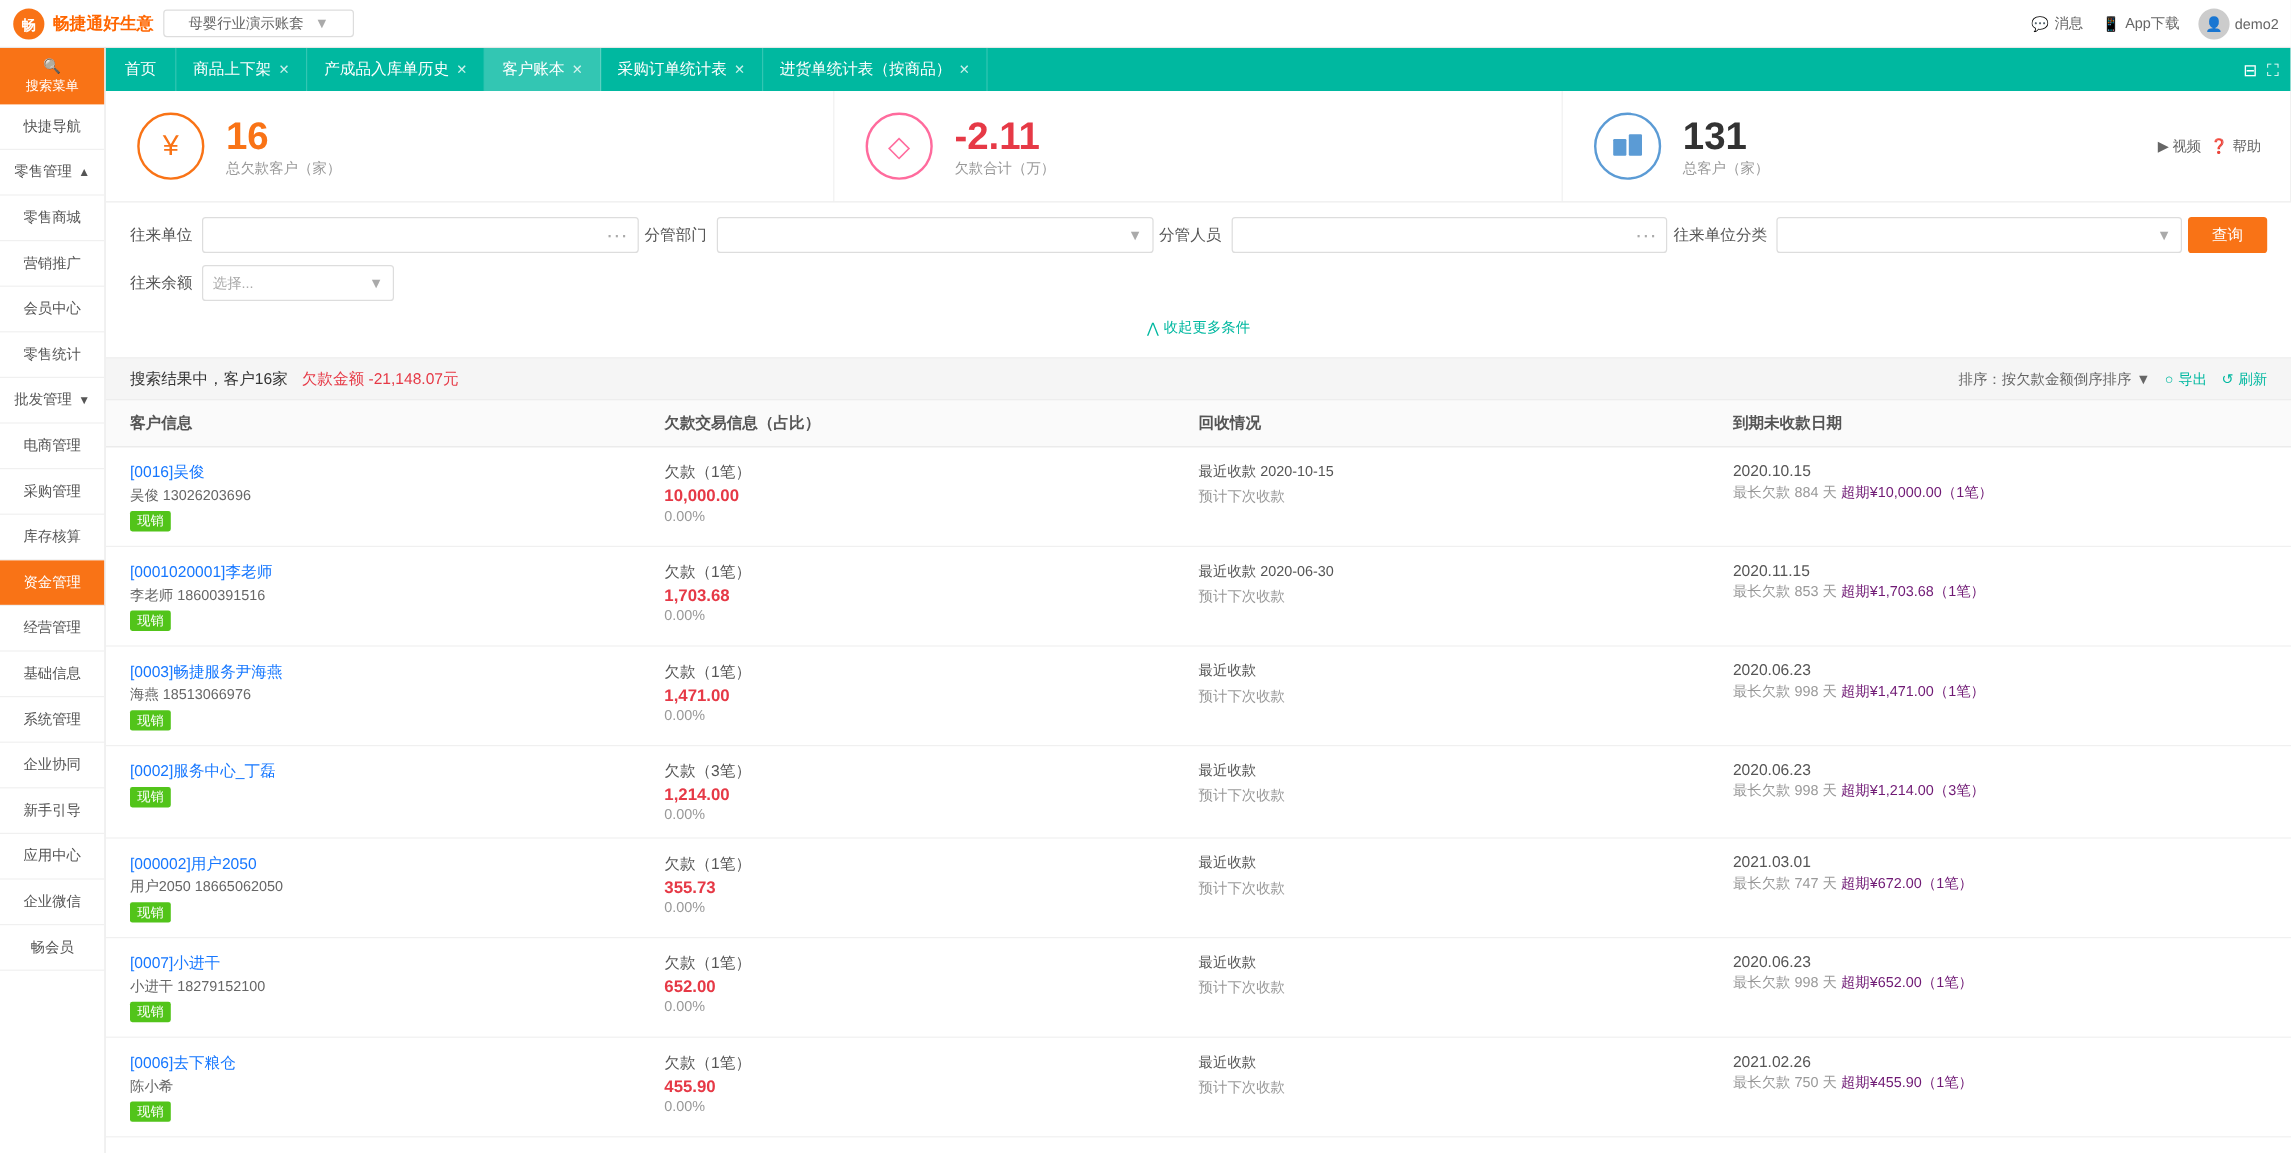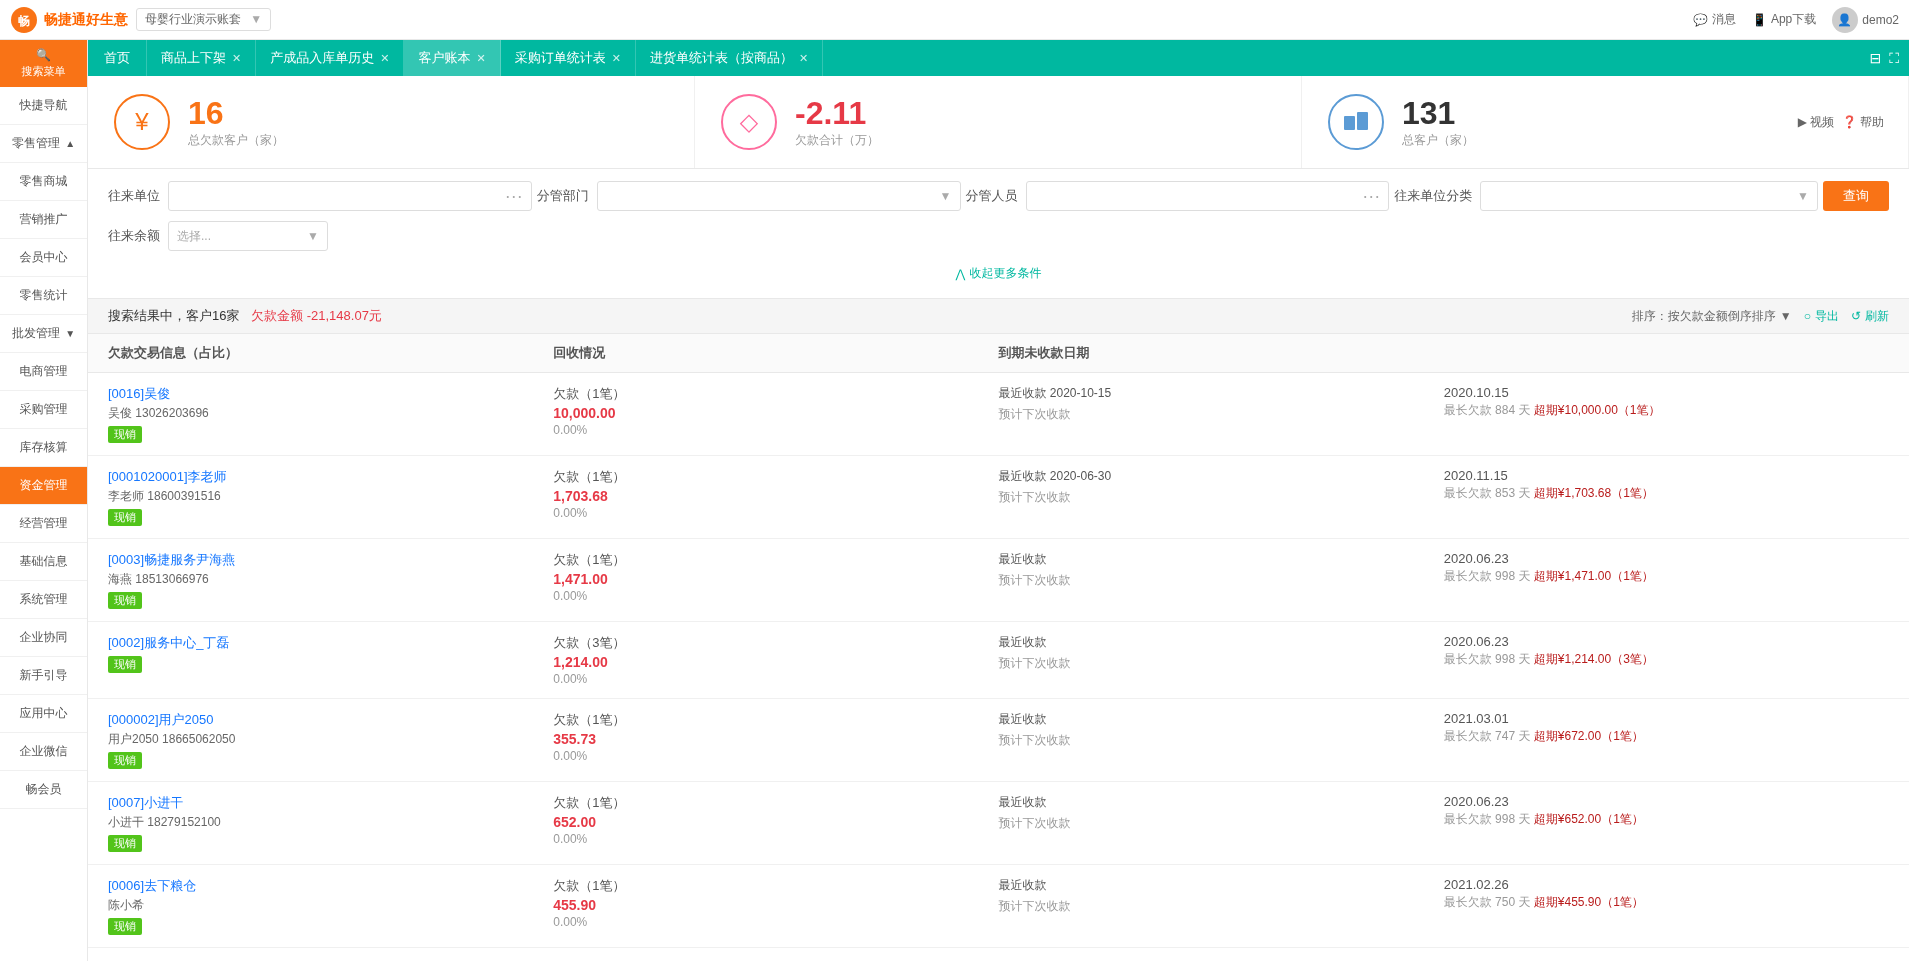--- a/index.html
+++ b/index.html
@@ -4,21 +4,21 @@
   <style>
     * { box-sizing: border-box; margin: 0; padding: 0; }
     body { font-family: 'Microsoft YaHei', Arial, sans-serif; font-size: 13px; background: #f5f5f5; color: #333; overflow: hidden; }
 
     
     .app-container { display: flex; flex-direction: column; height: 961px; width: 1909px; }
     .top-bar { display: flex; align-items: center; background: #fff; height: 40px; border-bottom: 1px solid #e8e8e8; padding: 0 10px; justify-content: space-between; }
     .top-bar-left { display: flex; align-items: center; gap: 8px; }
     .logo-area { display: flex; align-items: center; gap: 6px; }
     .logo-text { color: #f60; font-weight: bold; font-size: 14px; }
-    .company-select { border: 1px solid #ddd; padding: 2px 8px; border-radius: 3px; font-size: 12px; color: #666; }
+    .company-select { border: 1px solid #ddd; padding: 2px 20px; border-radius: 3px; font-size: 12px; color: #666; }
     .top-bar-right { display: flex; align-items: center; gap: 16px; font-size: 12px; color: #666; }
 
     .main-layout { display: flex; flex: 1; overflow: hidden; }
 
     
     .sidebar { width: 88px; background: #fff; border-right: 1px solid #e8e8e8; display: flex; flex-direction: column; overflow-y: auto; }
     .sidebar-search { padding: 8px; background: #f97316; color: #fff; text-align: center; font-size: 12px; cursor: pointer; }
     .sidebar-nav-item { padding: 10px 4px; text-align: center; font-size: 12px; color: #555; cursor: pointer; border-bottom: 1px solid #f0f0f0; position: relative; }
     .sidebar-nav-item.active { background: #f97316; color: #fff; }
     .sidebar-nav-item .arrow { font-size: 10px; margin-left: 2px; }
@@ -79,21 +79,21 @@
 
     .debt-count { font-size: 13px; color: #555; }
     .debt-amount { font-size: 14px; color: #e63946; font-weight: bold; margin-top: 2px; }
     .debt-percent { font-size: 12px; color: #999; margin-top: 2px; }
 
     .collection-date { font-size: 12px; color: #555; }
     .collection-next { font-size: 12px; color: #999; margin-top: 4px; }
 
     .due-date { font-size: 13px; color: #555; }
     .due-overdue { font-size: 12px; color: #999; margin-top: 2px; }
-    .due-overdue .overdue-amount { color: #b91c1c; cursor: pointer; }
+    .due-overdue .overdue-amount { color: #701a75; cursor: pointer; }
   </style>
 </head>
 <body>
 
 <div class="app-container">
 
   <div class="top-bar">
     <div class="top-bar-left">
       <div class="logo-area">
         <svg width="28" height="28" viewBox="0 0 28 28">
@@ -335,20 +335,21 @@
             </span>
             <span class="refresh-btn">
               <span>↺</span>
               <span>刷新</span>
             </span>
           </div>
         </div>
 
         <div class="table-container">
           <div class="table-header">
+            <div>客户信息</div>
             <div>欠款交易信息（占比）</div>
             <div>回收情况</div>
             <div>到期未收款日期</div>
           </div>
 
           <div id="table-body">
               <div class="table-row">
       <div>
         <div><a class="customer-name">[0016]吴俊</a></div>
         <div class="customer-phone">吴俊 13026203696</div>

